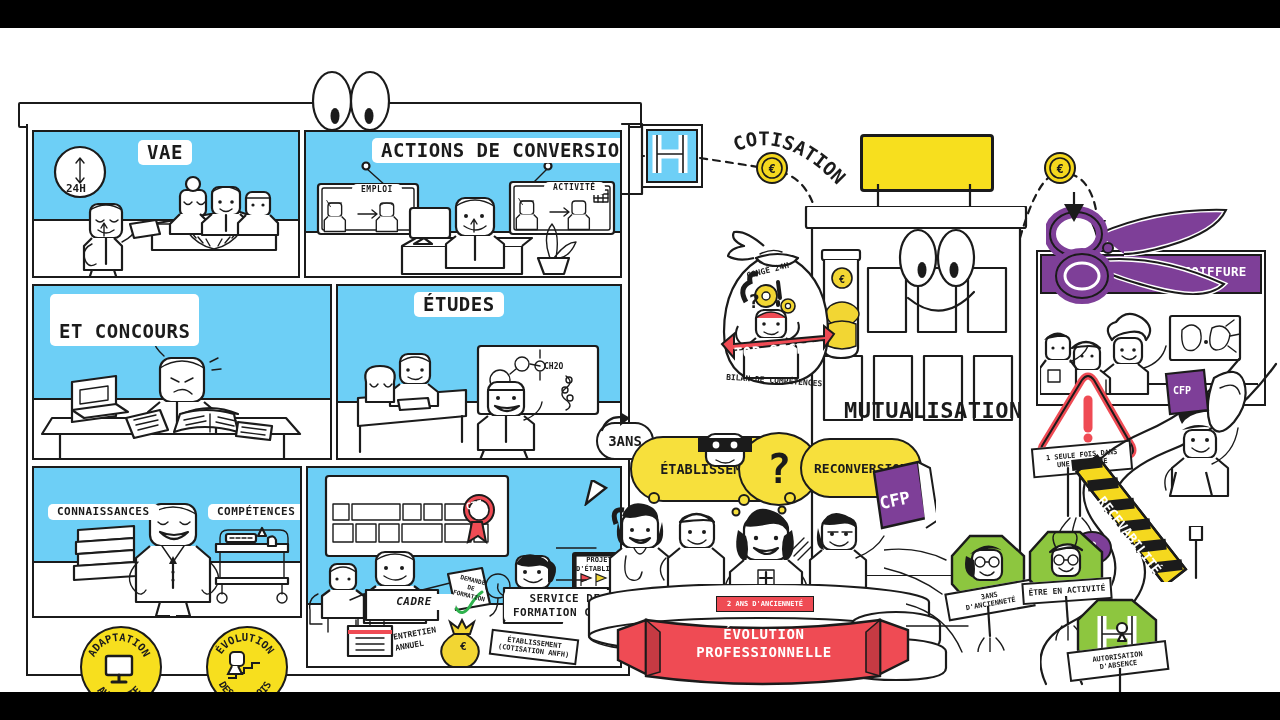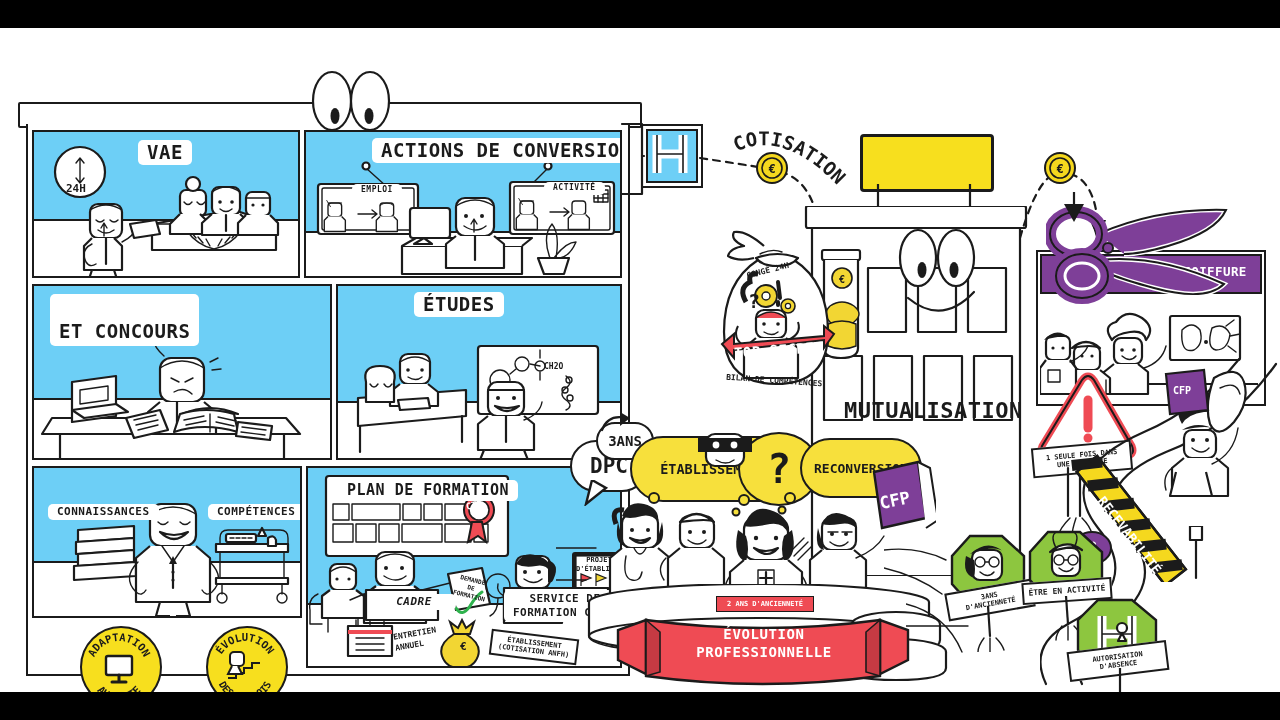--- a/index.html
+++ b/index.html
@@ -383,21 +383,20 @@
           <path d="M196 120 L300 120 L300 152 L196 152 Z" class="ink-fill"></path>
 
           <path d="M40 158 l44 0 l0 30 l-44 0 Z" class="ink-fill"></path>
           <path d="M40 164 l44 0" fill="none" stroke="#ef4b54" stroke-width="4"></path>
           <path d="M48 158 l0 -6 M62 158 l0 -6 M76 158 l0 -6" class="ink-thin"></path>
           <path d="M48 170 h28 M48 176 h28 M48 182 h28" class="ink-thin" stroke-width="0.8"></path>
 
           <path d="M146 166 q-16 10 -12 22 q4 12 18 12 q14 0 18 -12 q4 -12 -12 -22 Z" fill="#f2d633" stroke="#1b1b1b" stroke-width="2"></path>
           <path d="M146 166 l-4 -12 l8 6 l4 -8 l4 8 l8 -6 l-4 12 Z" fill="#f2d633" stroke="#1b1b1b" stroke-width="2"></path>
         </svg>
-        <div class="label mid" style="left:30px;top:12px;">PLAN DE FORMATION</div>
         <div class="mono" style="position:absolute;left:158px;top:32px;font-size:9px;color:#fff;transform:rotate(-12deg);">CTE</div>
         <div class="mono" style="position:absolute;left:146px;top:108px;font-size:6px;transform:rotate(14deg);width:34px;text-align:center;line-height:1.3;">DEMANDE DE FORMATION</div>
         <div class="label sm" style="left:64px;top:126px;width:66px;font-style:italic;">CADRE</div>
         <div class="label sm" style="left:196px;top:122px;width:104px;line-height:1.25;">
           <span>SERVICE DE</span><br>
           <span>FORMATION CONTINUE</span>
         </div>
         <div class="mono" style="position:absolute;left:86px;top:160px;font-size:8px;transform:rotate(-10deg);line-height:1.4;">
           <span>ENTRETIEN</span><br>
           <span>ANNUEL</span>
@@ -545,23 +544,20 @@
         <path d="M28 122 q-12 -8 -6 -20" stroke="#1b1b1b" stroke-width="2" fill="none"></path>
         <path d="M72 116 q14 -6 10 -18" stroke="#1b1b1b" stroke-width="2" fill="none"></path>
 
         <path d="M6 120 l12 -10 l0 10 l90 -8 l0 -10 l10 8 l-10 14 l0 -8 l-90 10 l0 8 Z" fill="#ef4b54" stroke="#1b1b1b" stroke-width="2"></path>
       </svg>
       <div class="mono abs" style="left:30px;top:42px;font-size:8px;transform:rotate(-14deg);">CONGÉ 24H</div>
       <div class="mono abs" style="left:18px;top:118px;font-size:14px;color:#fff;transform:rotate(-4deg);letter-spacing:.5px;">TOP SECRET</div>
       <div class="mono abs" style="left:10px;top:152px;font-size:8px;transform:rotate(4deg);">BILAN DE COMPÉTENCES</div>
     </div>
 
-    <div class="bubblew" style="left:570px;top:412px;width:74px;height:48px;font-size:21px;">
-      <span>DPC</span>
-    </div>
     <svg class="abs" style="left:584px;top:452px" width="30" height="26">
       <path d="M8 0 l-6 24 l20 -16 Z" fill="#fff" stroke="#1b1b1b" stroke-width="2.4"></path>
     </svg>
 
     <div class="bubblew" style="left:596px;top:394px;width:54px;height:34px;font-size:14px;border-radius:26px;">
       <span>3ANS</span>
     </div>
     <svg class="abs" style="left:600px;top:384px" width="36" height="22">
       <path d="M2 18 q6 -16 24 -12" class="ink"></path>
       <path d="M20 0 l10 6 l-10 8 Z" fill="#1b1b1b"></path>

